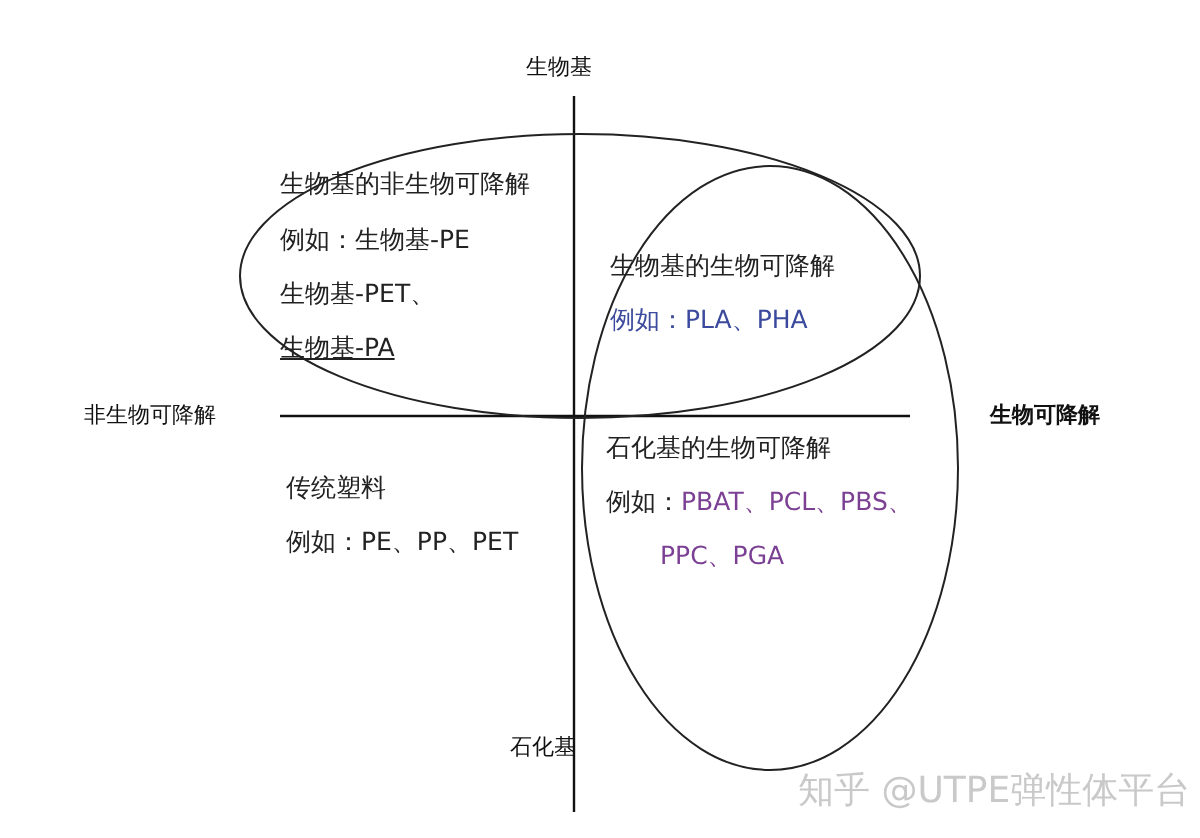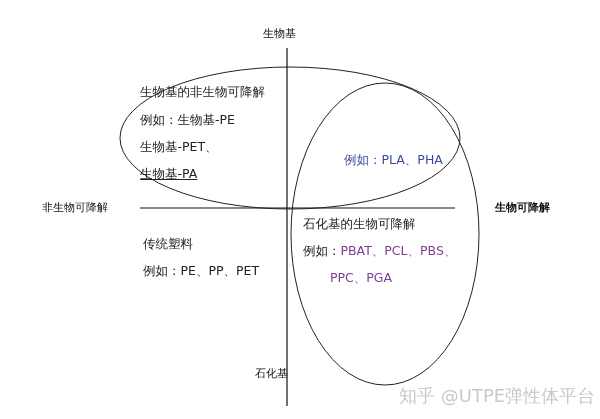--- a/index.html
+++ b/index.html
@@ -3,21 +3,21 @@
 <meta charset="utf-8">
 <style>
   html, body { margin:0; padding:0; background:#ffffff; }
   body { width:600px; height:419px; position:relative; overflow:hidden;
          font-family:"DejaVu Sans","Liberation Sans",sans-serif; color:#111; }
   svg.diagram { position:absolute; left:0; top:0; }
   .lbl { position:absolute; white-space:nowrap; line-height:1; }
   .axis { font-size:11px; color:#111; }
   .t { font-size:12.5px; color:#222; }
   .line { position:absolute; left:0; white-space:nowrap; }
-  .blue { color:#3b4a9c;padding-left:39px; }
+  .blue { color:#3b4a9c; }
   .purple { color:#7b3f93; }
   .wm { font-size:18px; color:#c9c9c9; }
 </style>
 </head>
 <body>
 
 <svg class="diagram" width="600" height="419" viewBox="0 0 600 419">
   <line x1="287" y1="48" x2="287" y2="406" stroke="#111" stroke-width="1.2"></line>
   <line x1="140" y1="208" x2="455" y2="208" stroke="#111" stroke-width="1.2"></line>
   <ellipse cx="290" cy="138" rx="170" ry="71" fill="none" stroke="#222" stroke-width="1"></ellipse>
@@ -30,20 +30,21 @@
 <div class="lbl axis" style="left:495px; top:202px;font-weight:bold;">生物可降解</div>
 
 <div class="lbl t" style="left:140px; top:86px; width:150px; height:92px;text-align:right;">
   <div class="line" style="top:0;">生物基的非生物可降解</div>
   <div class="line" style="top:28px;">例如：生物基-PE</div>
   <div class="line" style="top:55px;">生物基-PET、</div>
   <div class="line" style="top:82px;text-decoration:underline;">生物基-PA</div>
 </div>
 
 <div class="lbl t" style="left:305px; top:127px; width:150px; height:40px;">
+  <div class="line" style="top:0;">生物基的生物可降解</div>
   <div class="line blue" style="top:27px;">
     <span>例如：</span><span>PLA、PHA</span>
   </div>
 </div>
 
 <div class="lbl t" style="left:303px; top:218px; width:180px; height:60px;">
   <div class="line" style="top:0;">石化基的生物可降解</div>
   <div class="line" style="top:27px;">
     <span>例如：</span><span class="purple">PBAT、PCL、PBS、</span>
   </div>

